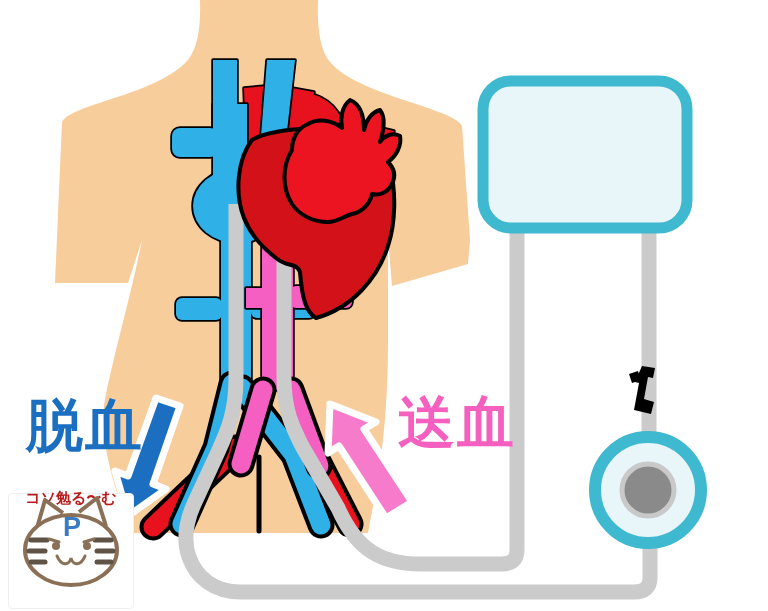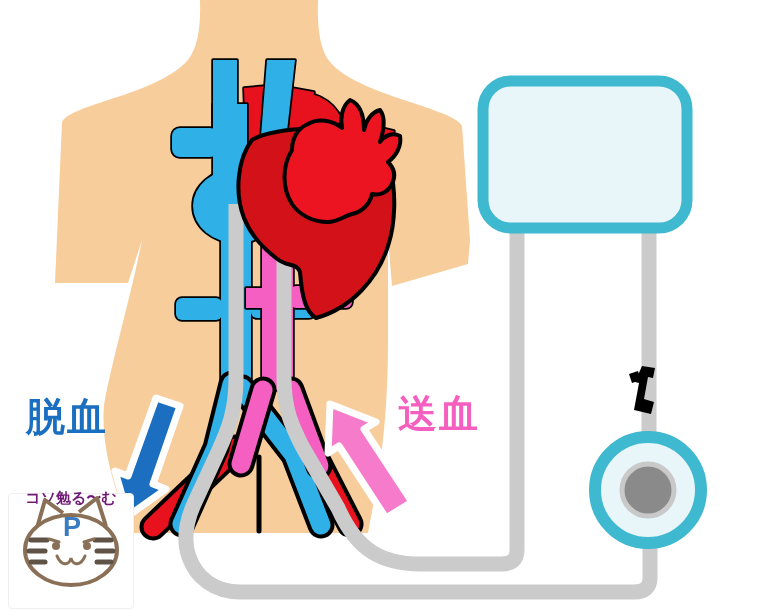--- a/index.html
+++ b/index.html
@@ -3,32 +3,32 @@
 <meta charset="utf-8">
 <style>
   html,body{margin:0;padding:0;background:#ffffff;}
   .stage{
     position:relative;width:768px;height:611px;overflow:hidden;
     background:#ffffff;
     font-family:"Liberation Sans","DejaVu Sans",sans-serif;
   }
   .stage svg{position:absolute;left:0;top:0;}
   .big-label{
-    position:absolute;font-size:39px;font-weight:900;line-height:1;
+    position:absolute;font-size:57px;font-weight:900;line-height:1;
     letter-spacing:2px;white-space:nowrap;
   }
   .big-label.drainage{left:26px;top:397px;color:#1b6fc0;}
   .big-label.return{left:390px;top:394px;color:#f45fc0;margin-left:8px;}
   .logo{
     position:absolute;left:8px;top:493px;width:124px;height:114px;
     background:#ffffff;border:1px solid #efefef;border-radius:4px;
     display:flex;flex-direction:column;align-items:center;justify-content:flex-start;
   }
   .logo-text{
-    font-size:15px;font-weight:bold;color:#701a75;line-height:1;
+    font-size:15px;font-weight:bold;color:#b91c1c;line-height:1;
     margin-top:-4px;white-space:nowrap;text-align:right;
   }
 </style>
 </head>
 <body>
 
 <div class="stage">
 
   <svg width="768" height="611" viewBox="0 0 768 611">
 

